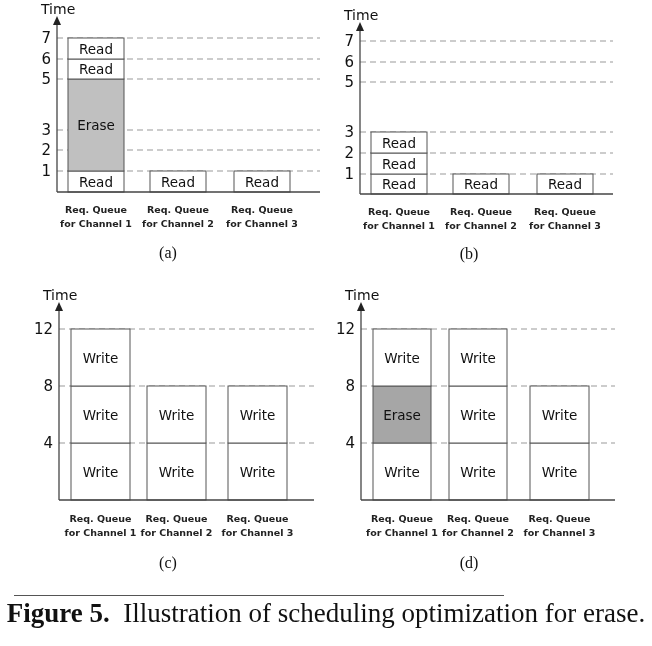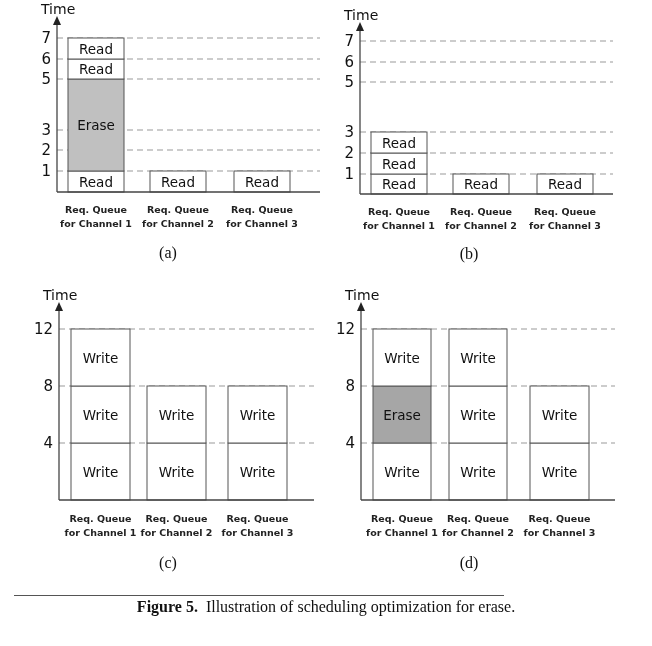--- a/index.html
+++ b/index.html
@@ -4,21 +4,21 @@
 <style>
   html, body { margin: 0; padding: 0; background: #ffffff; }
   body { width: 652px; height: 646px; position: relative; overflow: hidden; font-family: "Liberation Sans", sans-serif; }
   svg { position: absolute; left: 0; top: 0; }
   .tick { font-family: "DejaVu Sans", sans-serif; font-size: 15px; fill: #111; }
   .ylab { font-family: "DejaVu Sans", sans-serif; font-size: 14px; fill: #111; }
   .boxlab { font-family: "DejaVu Sans", sans-serif; font-size: 13.5px; fill: #111; }
   .chlab { font-family: "DejaVu Sans", sans-serif; font-size: 9.5px; font-weight: bold; fill: #222; }
   .sub { font-family: "Liberation Serif", serif; font-size: 16px; fill: #111; }
   .caption { position: absolute; left: 0; width: 652px; top: 598px; text-align: center;
-             font-family: "Liberation Serif", serif; font-size: 16px; color: #111; }
+             font-family: "Liberation Serif", serif; font-size: 27px; color: #111; }
   .caption b { font-weight: bold; }
   .rule { position: absolute; left: 14px; width: 490px; top: 595px; height: 1px; background: #555; }
 </style>
 </head>
 <body>
 
 <svg id="fig" width="652" height="646" viewBox="0 0 652 646" xmlns="http://www.w3.org/2000/svg">
     <g>
       <line x1="57" y1="171" x2="320" y2="171" stroke="#999999" stroke-width="1" stroke-dasharray="6,4"></line>
       <text x="51" y="176" text-anchor="end" class="tick">1</text>

